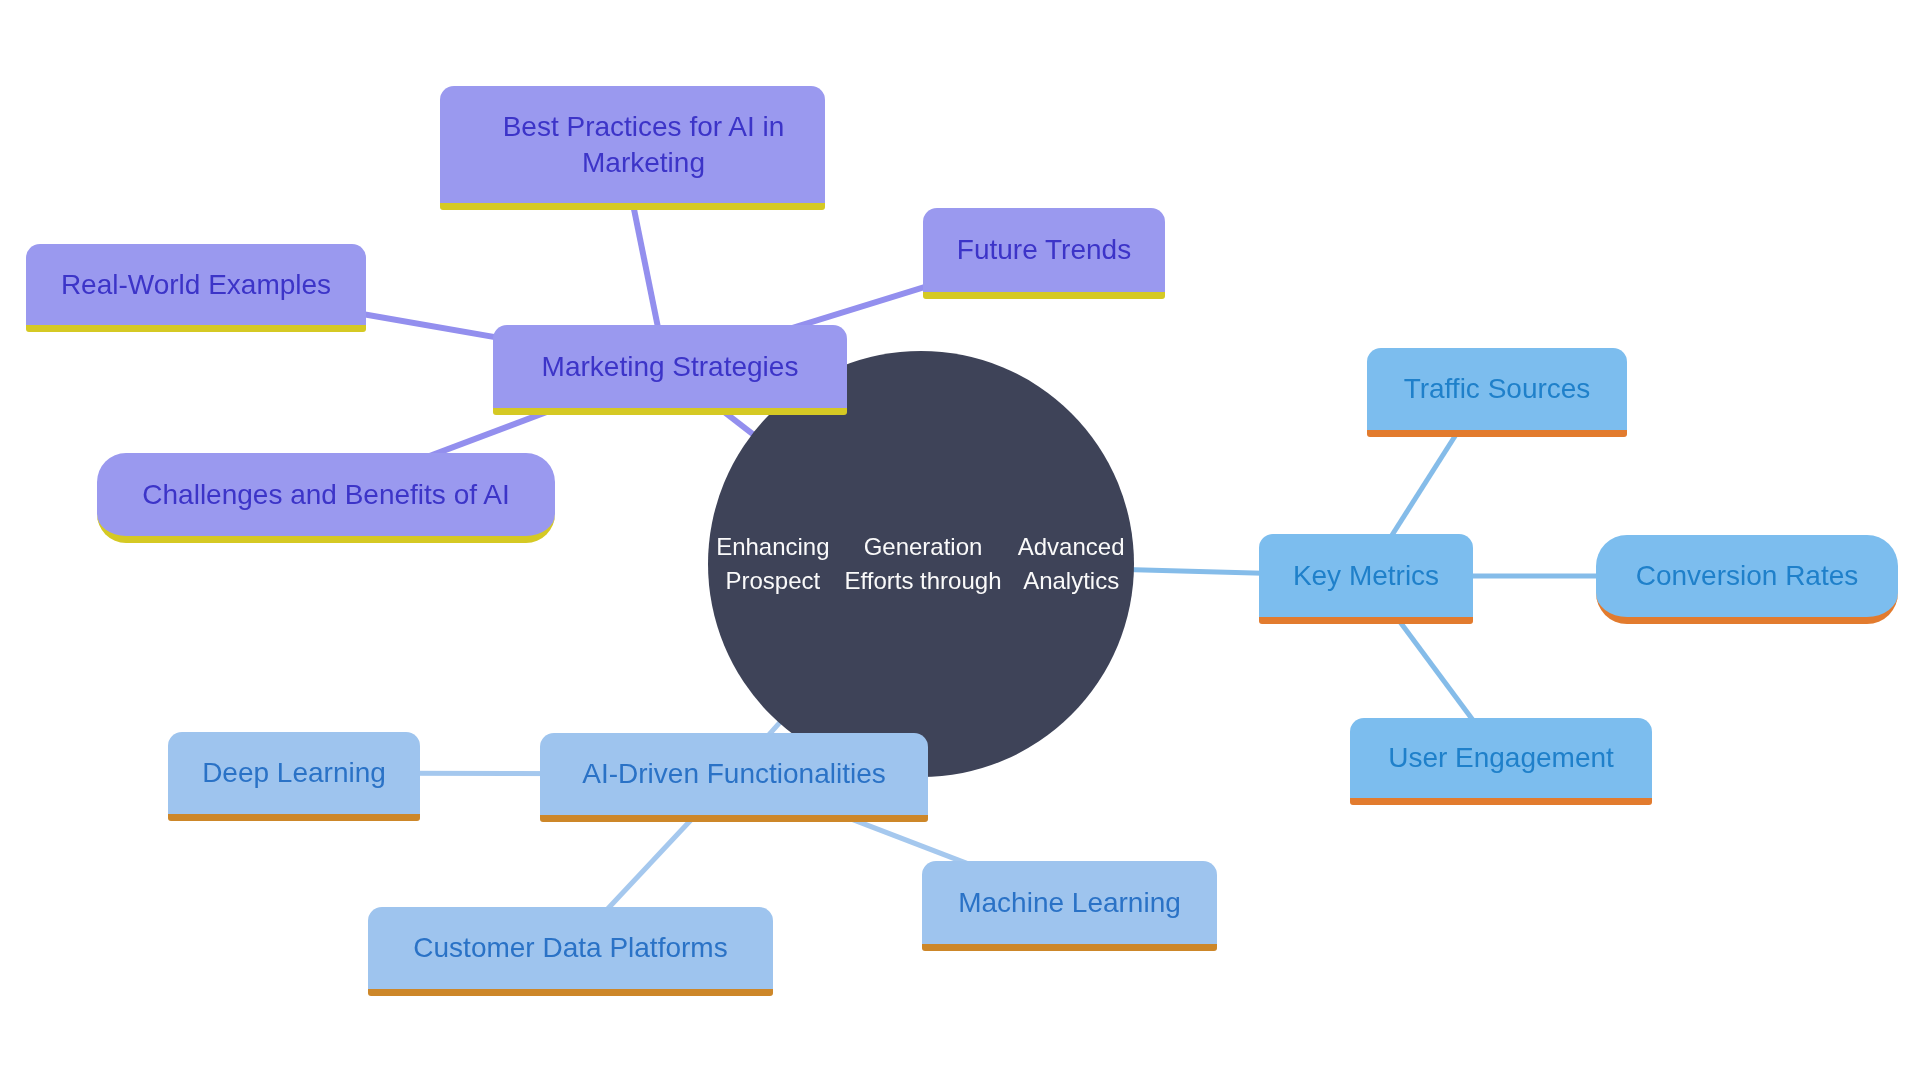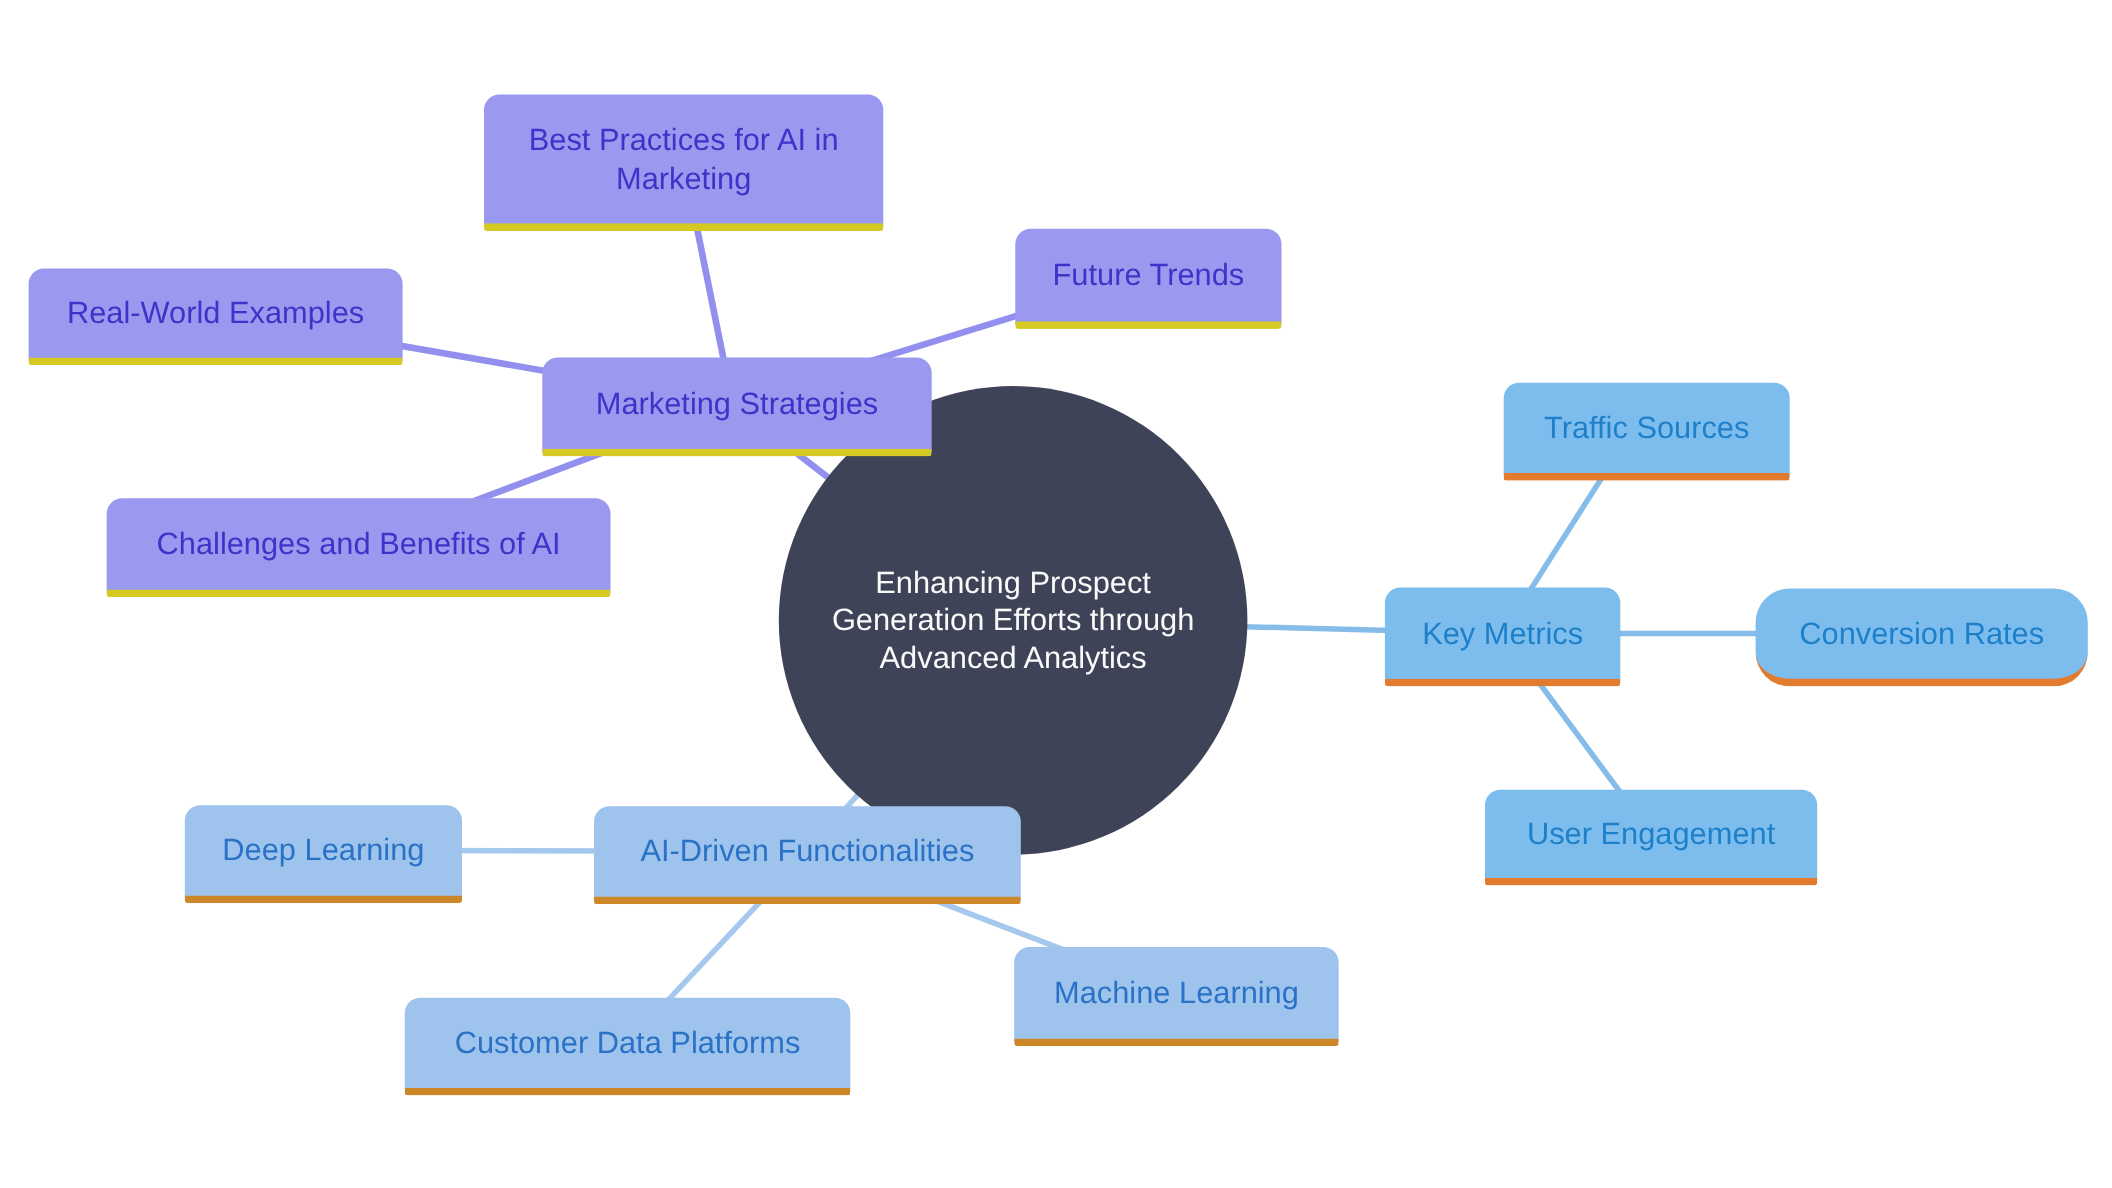--- a/index.html
+++ b/index.html
@@ -23,25 +23,25 @@
   }
   .center-node {
     position: absolute;
     left: 708px;
     top: 351px;
     width: 426px;
     height: 426px;
     border-radius: 50%;
     z-index: 1;
     display: flex;
-    flex-direction: column;
+    flex-direction: row;
     align-items: center;
     justify-content: center;
     text-align: center;
-    font-size: 28px;
+    font-size: 24px;
     line-height: 34px;
     font-weight: 400;
   }
   .node {
     position: absolute;
     z-index: 2;
     display: flex;
     align-items: center;
     justify-content: center;
     text-align: center;
@@ -83,30 +83,30 @@
 
   <div class="center-node" style="background-color: rgb(62, 67, 88); color: rgb(250, 250, 250);">
     <span>Enhancing Prospect</span>
     <span>Generation Efforts through</span>
     <span>Advanced Analytics</span>
   </div>
 
   <div class="node" style="left: 493px; top: 325px; width: 354px; height: 83px; background-color: rgb(154, 153, 239); color: rgb(60, 52, 200); border-bottom-color: rgb(213, 201, 36);">
     <span class="node-label">Marketing Strategies</span>
   </div>
-  <div class="node" style="left: 440px; top: 86px; width: 363px; height: 117px; background-color: rgb(154, 153, 239); color: rgb(60, 52, 200); border-bottom-color: rgb(213, 201, 36);">
+  <div class="node" style="left: 440px; top: 86px; width: 363px; height: 117px; background-color: rgb(154, 153, 239); color: rgb(60, 52, 200); border-bottom-color: rgb(213, 201, 36); padding-left: 22px;">
     <span class="node-label">Best Practices for AI in Marketing</span>
   </div>
   <div class="node" style="left: 923px; top: 208px; width: 242px; height: 84px; background-color: rgb(154, 153, 239); color: rgb(60, 52, 200); border-bottom-color: rgb(213, 201, 36);">
     <span class="node-label">Future Trends</span>
   </div>
   <div class="node" style="left: 26px; top: 244px; width: 340px; height: 81px; background-color: rgb(154, 153, 239); color: rgb(60, 52, 200); border-bottom-color: rgb(213, 201, 36);">
     <span class="node-label">Real-World Examples</span>
   </div>
-  <div class="node" style="left: 97px; top: 453px; width: 458px; height: 83px; background-color: rgb(154, 153, 239); color: rgb(60, 52, 200); border-bottom-color: rgb(213, 201, 36);">
+  <div class="node" style="left: 97px; top: 453px; width: 458px; height: 83px; background-color: rgb(154, 153, 239); color: rgb(60, 52, 200); border-bottom-color: rgb(213, 201, 36); border-radius: 29px;">
     <span class="node-label">Challenges and Benefits of AI</span>
   </div>
 
   <div class="node" style="left: 1259px; top: 534px; width: 214px; height: 83px; background-color: rgb(124, 189, 238); color: rgb(31, 128, 202); border-bottom-color: rgb(226, 123, 46);">
     <span class="node-label">Key Metrics</span>
   </div>
   <div class="node" style="left: 1355px; top: 348px; width: 260px; height: 82px; background-color: rgb(124, 189, 238); color: rgb(31, 128, 202); border-bottom-color: rgb(226, 123, 46); margin-left: 12px;">
     <span class="node-label">Traffic Sources</span>
   </div>
   <div class="node" style="left: 1596px; top: 535px; width: 302px; height: 82px; background-color: rgb(124, 189, 238); color: rgb(31, 128, 202); border-bottom-color: rgb(226, 123, 46); border-radius: 31px;">

